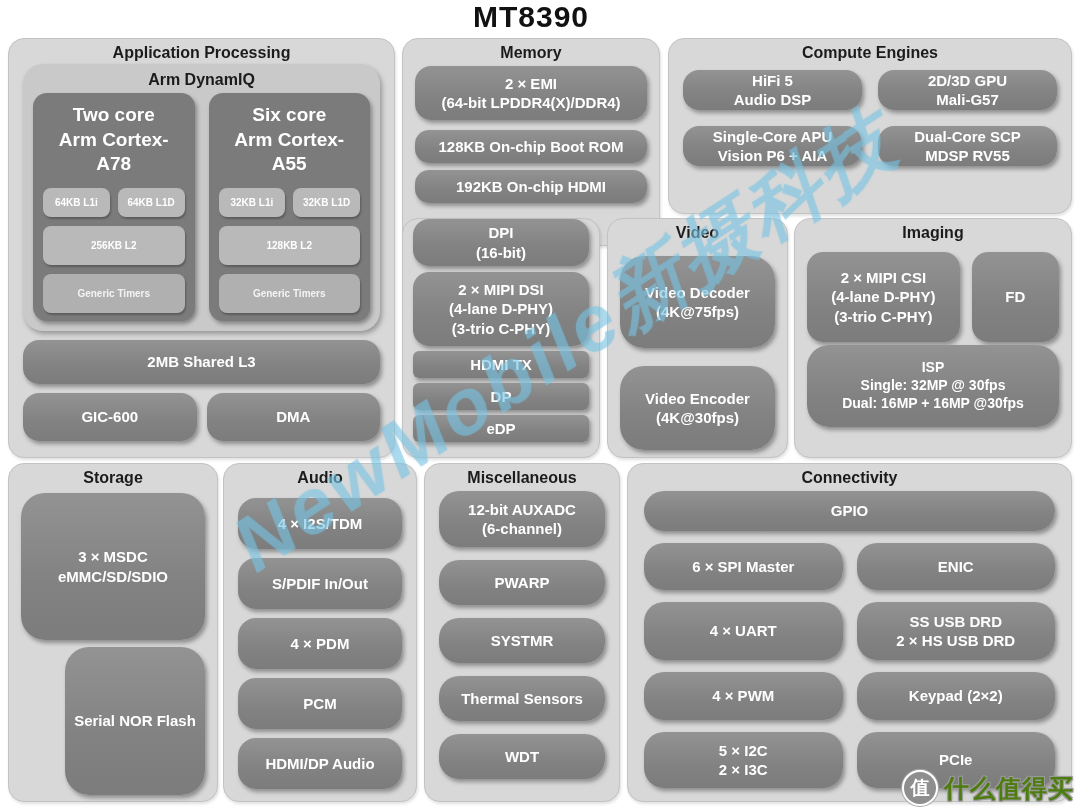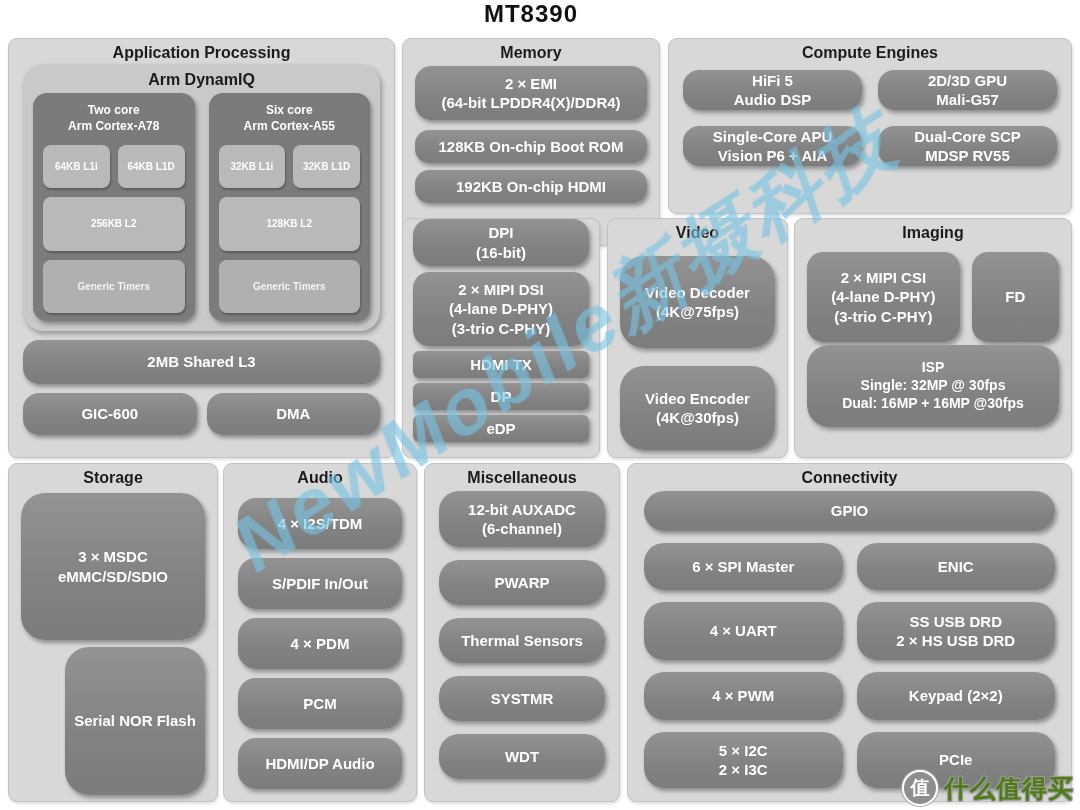--- a/index.html
+++ b/index.html
@@ -1,51 +1,51 @@
 <!DOCTYPE html>
 <html><head>
 <meta charset="utf-8">
 <style>
   html,body{margin:0;padding:0;background:#ffffff;}
   body{font-family:"Liberation Sans","DejaVu Sans",sans-serif;}
   .canvas{position:relative;width:1080px;height:810px;background:#ffffff;overflow:hidden;}
 
   .soc-title{position:absolute;left:402px;top:0;width:258px;margin:0;
-    text-align:center;font-size:24px;font-weight:bold;color:#111;letter-spacing:1px;}
-
-  .panel{position:absolute;background:#d8d8d8;border:1px solid #c3c3c3;border-radius:9px;
+    text-align:center;font-size:30px;font-weight:bold;color:#111;letter-spacing:1px;}
+
+  .panel{position:absolute;background:#d8d8d8;border:1px solid #c3c3c3;border-radius:16px;
     box-sizing:border-box;display:flex;flex-direction:column;box-shadow:1px 2px 3px rgba(0,0,0,0.12);}
   .panel-title{text-align:center;font-weight:bold;font-size:16px;color:#1b1b1b;
     padding:5px 0 2px;flex:0 0 auto;}
 
   .blk{background:linear-gradient(180deg,#939393 0%,#828282 60%,#7c7c7c 100%);
     color:#fff;font-weight:bold;font-size:15px;line-height:1.28;text-align:center;
     display:flex;align-items:center;justify-content:center;border-radius:16px;
     box-shadow:2px 3px 4px rgba(0,0,0,0.35);white-space:pre-line;box-sizing:border-box;flex:0 0 auto;}
   .blk--bar{border-radius:6px;}
 
   
   #ap{left:8px;top:38px;width:387px;height:420px;padding:0 14px;}
   .dynamiq{background:#c9c9c9;border-radius:20px;box-shadow:2px 3px 5px rgba(0,0,0,0.3);
     margin-top:0;padding:2px 10px 10px;height:267px;box-sizing:border-box;
     display:flex;flex-direction:column;}
   .clusters{display:flex;gap:14px;flex:1;margin-top:2px;}
   .cluster{flex:1;background:#7b7b7b;border-radius:14px;box-shadow:2px 3px 4px rgba(0,0,0,0.35);
     padding:8px 10px;display:flex;flex-direction:column;gap:9px;box-sizing:border-box;}
-  .cluster-name{color:#fff;font-weight:bold;font-size:12px;line-height:1.3;text-align:center;
+  .cluster-name{color:#fff;font-weight:bold;font-size:19px;line-height:1.3;text-align:center;
     white-space:pre-line;margin:2px 0 2px;}
   .chip-row{display:flex;gap:8px;}
   .chip{background:#b9b9b9;color:#fff;font-weight:bold;font-size:10px;text-align:right;
-    display:flex;align-items:center;justify-content:center;border-radius:8px;height:43px;
+    display:flex;align-items:center;justify-content:center;border-radius:8px;height:29px;
     box-shadow:1px 2px 2px rgba(0,0,0,0.25);flex:1;white-space:pre-line;}
   .chip--wide{height:31px;}
   .chip--timer{background:#b0b0b0;color:#f4f4f4;}
   #ap .l3{height:44px;margin-top:9px;}
   #ap .gicdma{display:flex;gap:10px;margin-top:9px;}
-  #ap .gicdma .blk{flex:1;height:42px;}
+  #ap .gicdma .blk{flex:1;height:48px;}
 
   
   #memory{left:402px;top:38px;width:258px;height:208px;padding:0 12px;}
   #memory .blk{margin-top:0;}
   #memory .emi{height:54px;margin-top:2px;}
   #memory .rom{height:33px;margin-top:10px;border-radius:14px;}
   #memory .sram{height:33px;margin-top:7px;border-radius:14px;}
 
   
   #compute{left:668px;top:38px;width:404px;height:176px;padding:0 14px;}
@@ -217,22 +217,22 @@
     <div class="blk">4 × PDM</div>
     <div class="blk">PCM</div>
     <div class="blk">HDMI/DP Audio</div>
   </section>
 
   <section class="panel" id="misc">
     <div class="panel-title">Miscellaneous</div>
     <div class="blk auxadc">12-bit AUXADC
 (6-channel)</div>
     <div class="blk small">PWARP</div>
+    <div class="blk small">SYSTMR</div>
     <div class="blk small">Thermal Sensors</div>
-    <div class="blk small">SYSTMR</div>
     <div class="blk small">WDT</div>
   </section>
 
   <section class="panel" id="conn">
     <div class="panel-title">Connectivity</div>
     <div class="blk gpio">GPIO</div>
     <div class="conn-row r1">
       <div class="blk">6 × SPI Master</div>
       <div class="blk">ENIC</div>
     </div>

